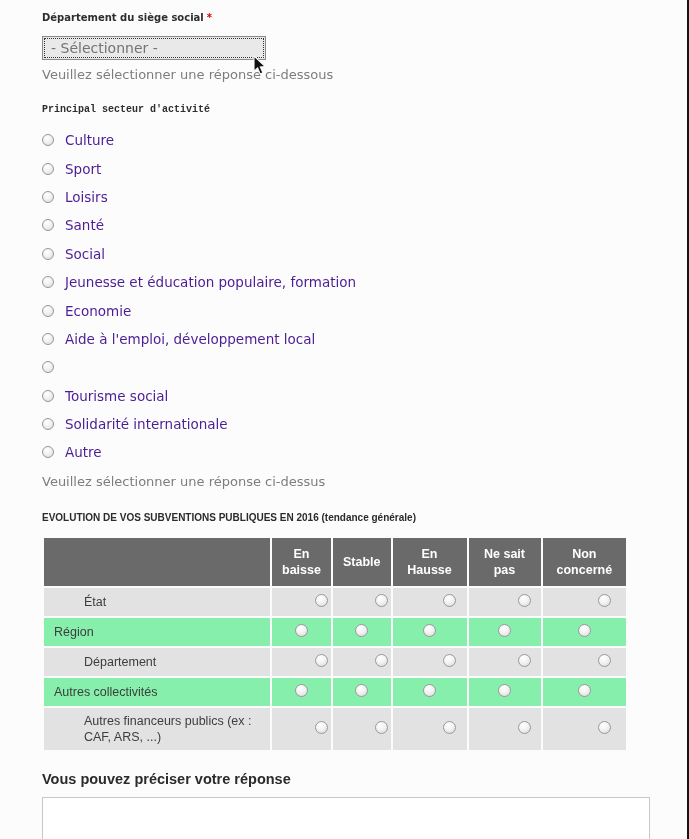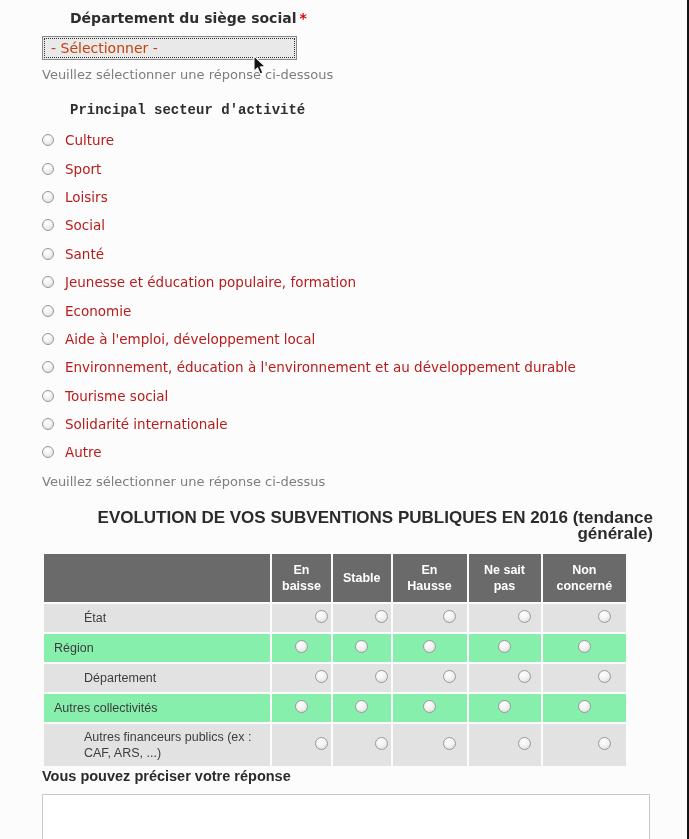--- a/index.html
+++ b/index.html
@@ -8,33 +8,33 @@
     position:relative;
     background:#fcfcfc;
     overflow:hidden;
     font-family:"DejaVu Sans", sans-serif;
     color:#3f3f3f;
   }
   .page { padding:10px 36px 0 42px; }
 
   
   .q-label {
-    font-size:14px; font-weight:bold; color:#2e2e2e; line-height:16px;margin-left:28px;
+    font-size:10px; font-weight:bold; color:#2e2e2e; line-height:16px;
   }
   .req { color:#dd0000; font-weight:bold; margin-left:3px; }
   .select-box {
     margin-top:10px;
-    width:255px; height:24px;
+    width:224px; height:24px;
     background:#e9e9e9;
     border:1px solid #8a8a8a;
     outline:1px dotted #333;
     outline-offset:-3px;
     display:flex; align-items:center;
     padding:0 8px;
-    font-size:14px; color:#c2410c;
+    font-size:14px; color:#737373;
     cursor:default;
   }
   .help-text {
     margin-top:7px;
     font-size:13px; color:#7d7d7d; line-height:15px;
   }
 
   
   .q2-label { margin-top:20px;font-family:Liberation Mono, monospace; }
   .radio-list { list-style:none; margin-top:8px; }
@@ -42,28 +42,28 @@
     height:28.4px;
     display:flex; align-items:center;
   }
   .rb {
     width:12px; height:12px; border-radius:50%;
     border:1px solid #979797;
     background:radial-gradient(circle at 40% 30%, #ffffff 0%, #f2f2f2 45%, #d9d9d9 100%);
     flex:0 0 auto;
   }
   .radio-list .opt-label {
-    margin-left:11px; font-size:13.5px; color:#b91c1c;
+    margin-left:11px; font-size:13.5px; color:#4c1d95;
   }
 
   
   .tbl-section { font-family:"Liberation Sans", sans-serif; }
   .tbl-title {
     margin-top:21px;
-    font-size:17px; font-weight:bold; color:#2b2b2b; line-height:16px;text-align:right;
+    font-size:10px; font-weight:bold; color:#2b2b2b; line-height:16px;
   }
   table.matrix {
     margin-top:10px;
     border-collapse:separate;
     border-spacing:2px;
     table-layout:fixed;
   }
   table.matrix th, table.matrix td { vertical-align:middle; }
   th.corner { width:226px; background:#6a6a6a; }
   th.colhead {
@@ -82,20 +82,21 @@
   tr.even td { background:#86efac; }
   .rb-t {
     width:13px; height:13px; border-radius:50%;
     border:1px solid #9a9a9a;
     background:radial-gradient(circle at 40% 28%, #ffffff 0%, #f3f3f3 45%, #d6d6d6 100%);
     display:inline-block;
   }
 
   
   .q4-label {
+    margin-top:19px;
     font-family:"Liberation Sans", sans-serif;
     font-size:14.5px; font-weight:bold; color:#2b2b2b; line-height:17px;
   }
   textarea.answer {
     display:block;
     margin-top:9px;
     width:608px; height:100px;
     background:#ffffff;
     border:1px solid #c8c8c8;
     resize:none;
@@ -133,41 +134,40 @@
     <li>
         <span class="rb"></span>
         <span class="opt-label">Sport</span>
       </li>
     <li>
         <span class="rb"></span>
         <span class="opt-label">Loisirs</span>
       </li>
     <li>
         <span class="rb"></span>
+        <span class="opt-label">Santé</span>
+      </li>
+    <li>
+        <span class="rb"></span>
         <span class="opt-label">Social</span>
       </li>
     <li>
         <span class="rb"></span>
-        <span class="opt-label">Santé</span>
-      </li>
-    <li>
-        <span class="rb"></span>
         <span class="opt-label">Jeunesse et éducation populaire, formation</span>
       </li>
     <li>
         <span class="rb"></span>
         <span class="opt-label">Economie</span>
       </li>
     <li>
         <span class="rb"></span>
         <span class="opt-label">Aide à l'emploi, développement local</span>
       </li>
     <li>
         <span class="rb"></span>
-        <span class="opt-label">Environnement, éducation à l'environnement et au développement durable</span>
       </li>
     <li>
         <span class="rb"></span>
         <span class="opt-label">Tourisme social</span>
       </li>
     <li>
         <span class="rb"></span>
         <span class="opt-label">Solidarité internationale</span>
       </li>
     <li>

